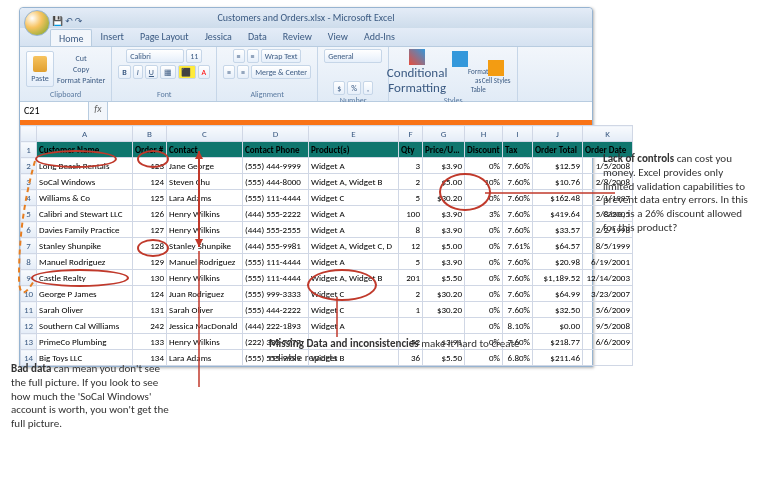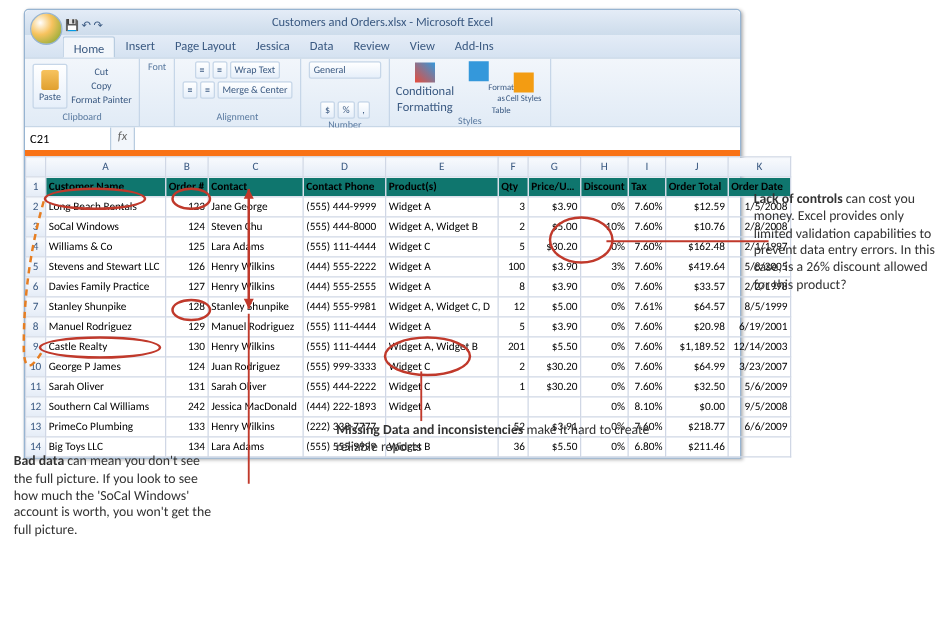--- a/index.html
+++ b/index.html
@@ -63,20 +63,34 @@
             </div>
         <div style="display:flex;flex-direction:column;gap:1px;">
           <span>Cut</span>
           <span>Copy</span>
           <span>Format Painter</span>
         </div>
       </div>
       <div class="lbl">Clipboard</div>
     </div>
     <div class="grp">
+      <div class="tools" style="flex-direction:column;gap:2px;">
+        <div style="display:flex;gap:2px;">
+              <span class="btn" style="width:50px;text-align:left;">Calibri</span>
+              <span class="btn">11</span>
+            </div>
+        <div style="display:flex;gap:2px;">
+              <span class="btn"><b>B</b></span>
+              <span class="btn"><i>I</i></span>
+              <span class="btn"><u>U</u></span>
+              <span class="btn">▦</span>
+              <span class="btn" style="background:#ffeb3b;">⬛</span>
+              <span class="btn" style="color:red;">A</span>
+            </div>
+      </div>
       <div class="lbl">Font</div>
     </div>
     <div class="grp">
       <div class="tools" style="flex-direction:column;gap:2px;">
         <div style="display:flex;gap:2px;">
               <span class="btn">≡</span>
               <span class="btn">≡</span>
               <span class="btn">Wrap Text</span>
             </div>
         <div style="display:flex;gap:2px;">
@@ -95,21 +109,21 @@
               <span class="btn">%</span>
               <span class="btn">,</span>
             </div>
       </div>
       <div class="lbl">Number</div>
     </div>
     <div class="grp">
       <div class="tools">
         <div style="display:flex;flex-direction:column;align-items:center;width:44px;">
               <div style="width:16px;height:16px;background:linear-gradient(45deg,#e74c3c,#3498db);"></div>
-              <span style="font-size:10px;">Conditional Formatting</span>
+              <span style="font-size:13px;">Conditional Formatting</span>
             </div>
         <div style="display:flex;flex-direction:column;align-items:center;width:36px;">
               <div style="width:16px;height:16px;background:#3498db;"></div>
               <span style="font-size:7px;margin-left:36px;">Format as Table</span>
             </div>
         <div style="display:flex;flex-direction:column;align-items:center;width:30px;">
               <div style="width:16px;height:16px;background:#f39c12;"></div>
               <span style="font-size:7px;">Cell Styles</span>
             </div>
       </div>
@@ -204,21 +218,21 @@
             <td>Widget C</td>
             <td class="num">5</td>
             <td class="num">$30.20</td>
             <td class="num">0%</td>
             <td class="num">7.60%</td>
             <td class="num">$162.48</td>
             <td class="num">2/1/1997</td>
           </tr>
           <tr>
             <th class="rowh">5</th>
-            <td>Stevens and Stewart LLC</td>
+            <td>Calibri and Stewart LLC</td>
             <td class="num">126</td>
             <td>Henry Wilkins</td>
             <td>(444) 555-2222</td>
             <td>Widget A</td>
             <td class="num">100</td>
             <td class="num">$3.90</td>
             <td class="num">3%</td>
             <td class="num">7.60%</td>
             <td class="num">$419.64</td>
             <td class="num">5/8/2005</td>

